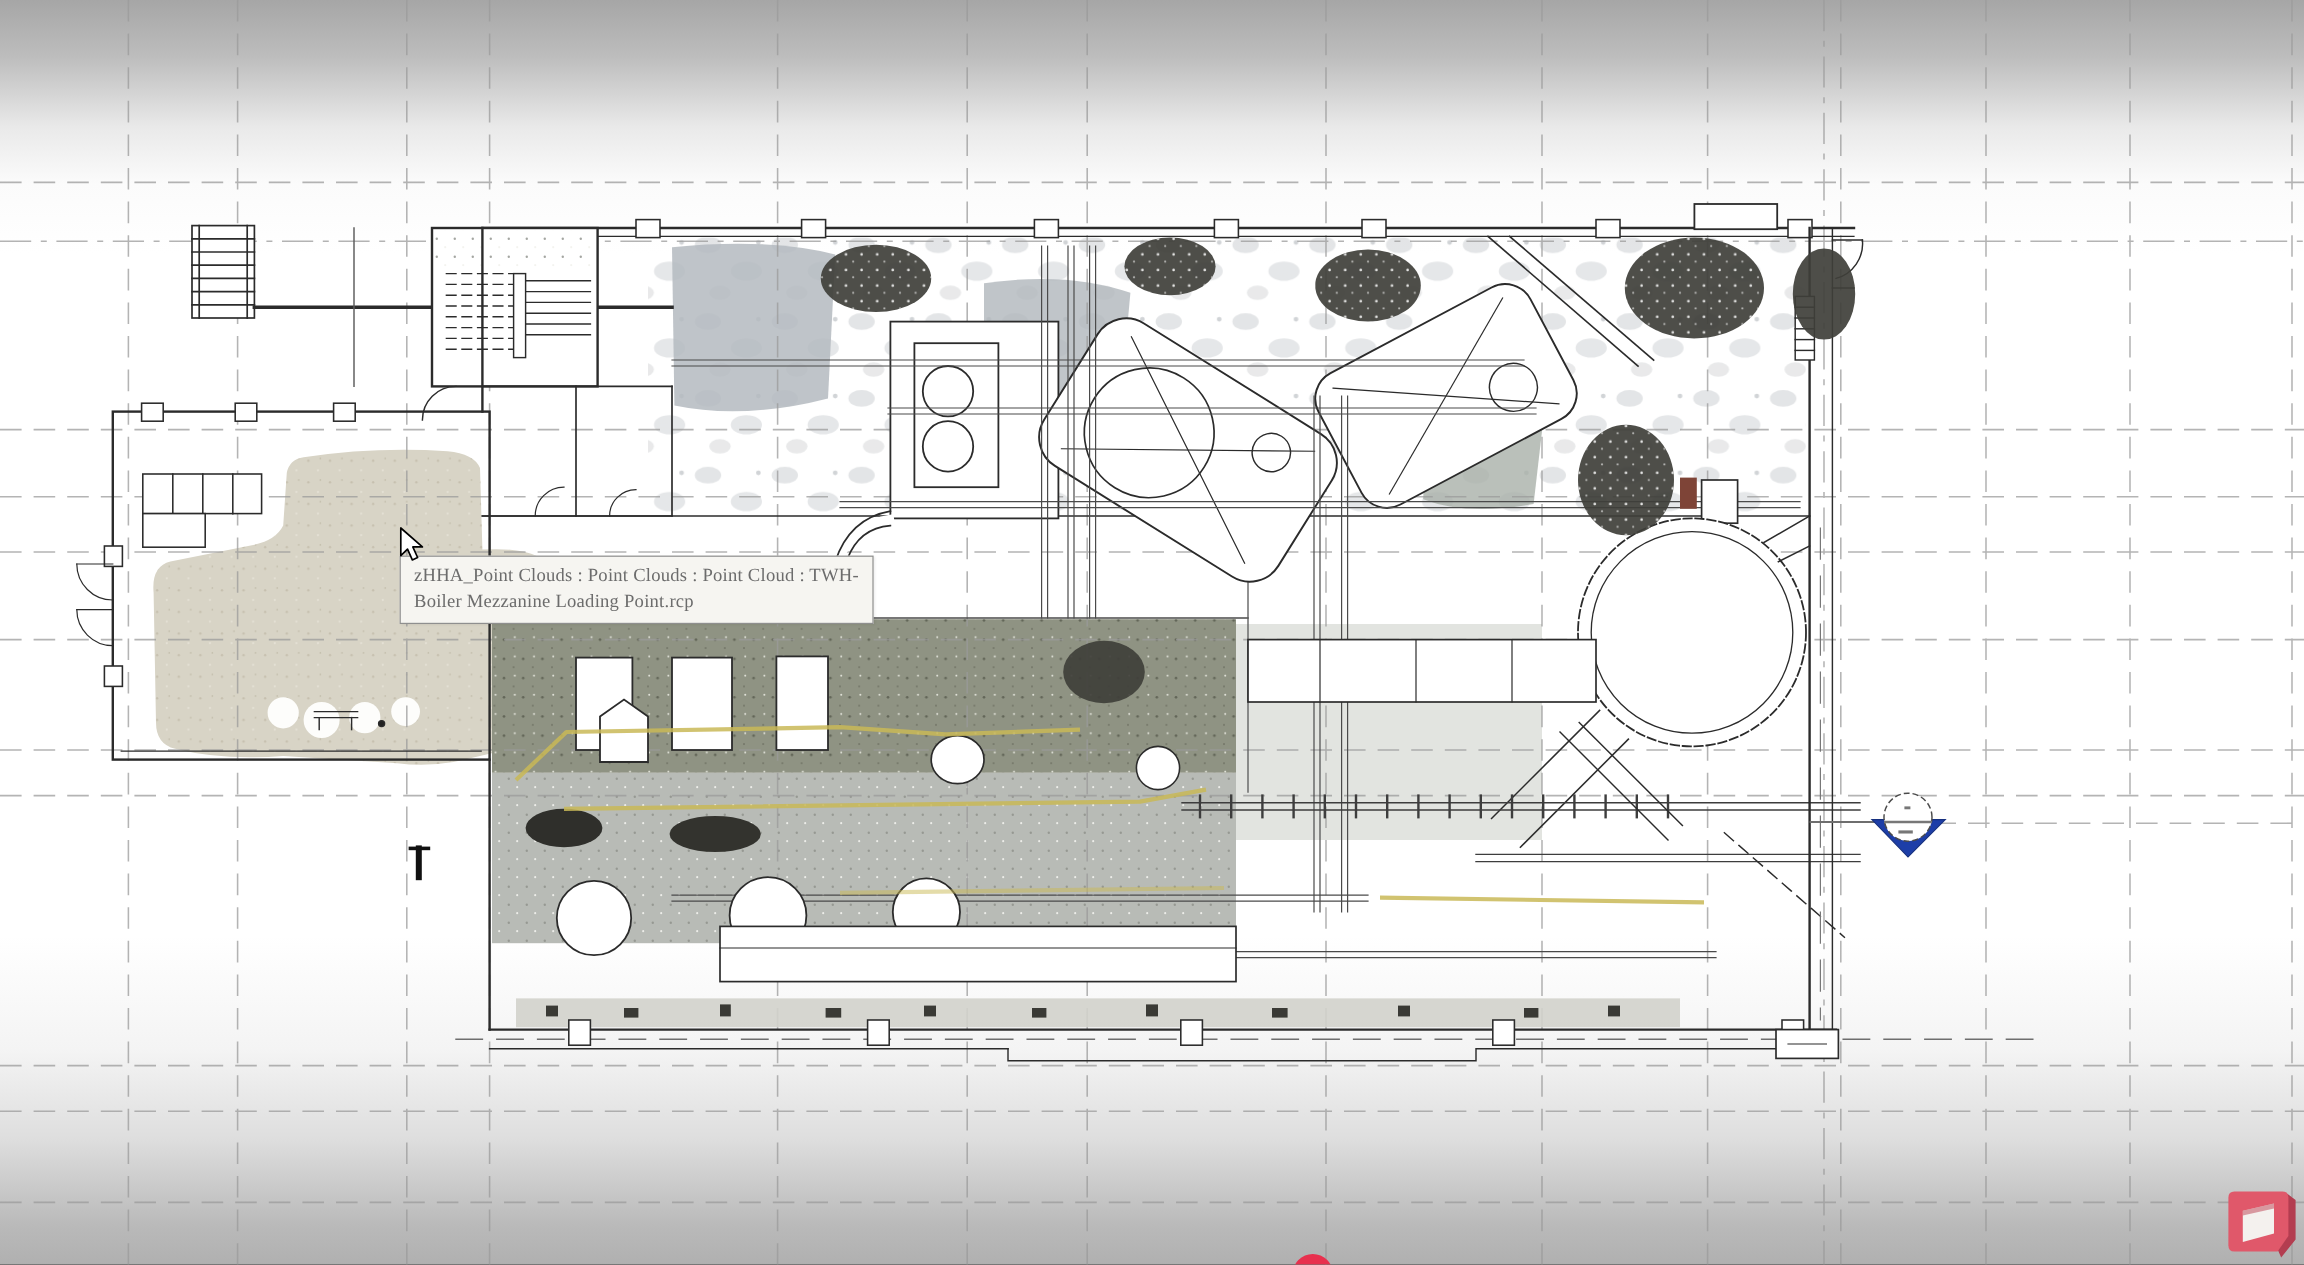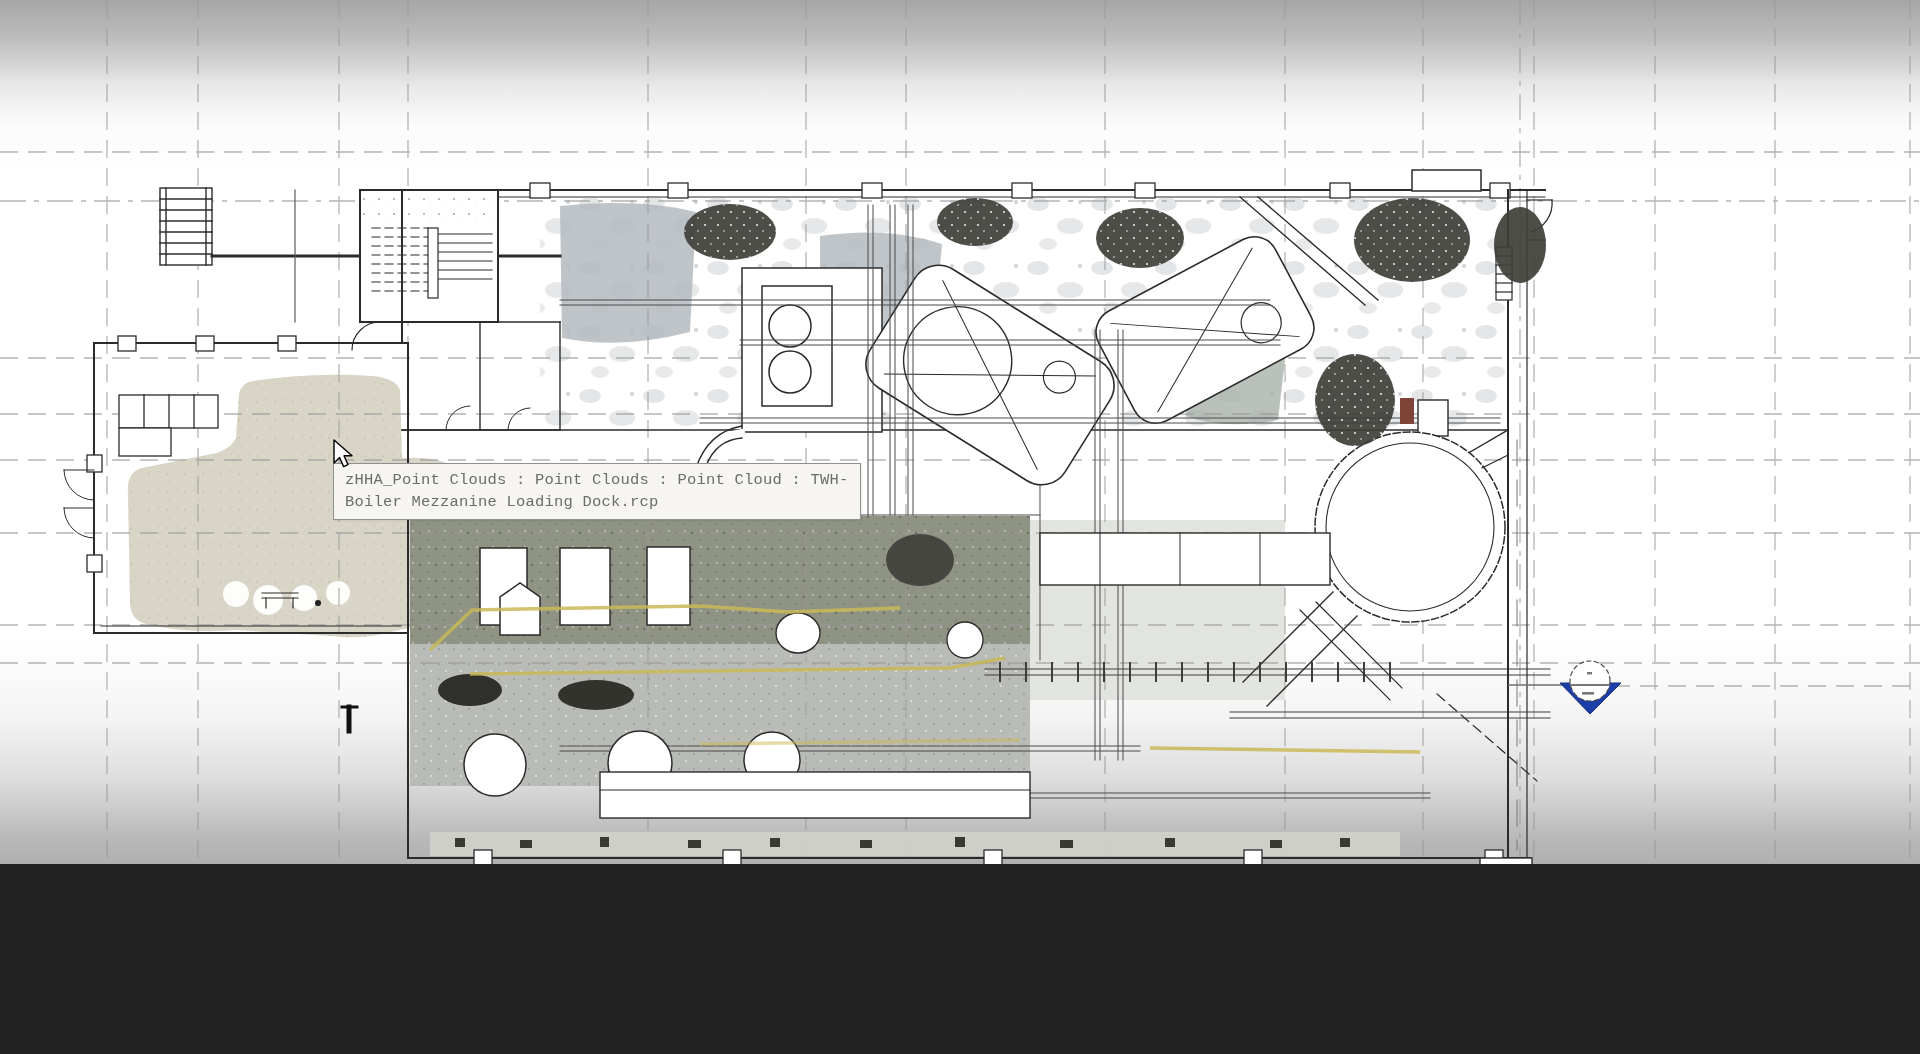--- a/index.html
+++ b/index.html
@@ -1,18 +1,18 @@
 <!DOCTYPE html>
 <html><head>
 <meta charset="utf-8">
 <style>
   html,body{margin:0;padding:0;background:#222;}
   #stage{
-    position:relative;width:1920px;height:864px;overflow:hidden;
-    font-family:Liberation Mono, monospace;
+    position:relative;width:1920px;height:1054px;overflow:hidden;
+    font-family:Liberation Serif, serif;
     background:linear-gradient(180deg,
       #a6a6a6 0%, #bdbdbd 4.5%, #e9e9e9 10%, #fbfbfb 14.5%,
       #ffffff 20%, #ffffff 74%, #f4f4f4 83%, #dedede 90%, #b9b9b9 97%, #b0b0b0 100%);
   }
   #plan-svg{position:absolute;left:0;top:0;}
   .tooltip{
     position:absolute;left:333px;top:463px;
     background:#f6f5f1;border:1px solid #8f8f8f;
     padding:5px 11px 6px 11px;
     color:#6c6c6c;font-size:15.5px;line-height:1.42;letter-spacing:.2px;
@@ -420,21 +420,21 @@
       <polygon points="1560,683 1621,683 1590,714" fill="#1d3ea8" stroke="#16307f" stroke-width="1"></polygon>
       <circle cx="1590" cy="681" r="20" fill="#ffffff" stroke="#4a4a4a" stroke-width="1.2" stroke-dasharray="5 2.5"></circle>
       <line x1="1570" y1="685" x2="1610" y2="685" stroke="#777" stroke-width="2.2"></line>
       <rect x="1587" y="672" width="5" height="2.4" fill="#777"></rect>
       <rect x="1582" y="692" width="12" height="2.6" fill="#777"></rect>
     </g>
   </svg>
 
   <div class="tooltip">
     <div>zHHA_Point Clouds : Point Clouds : Point Cloud : TWH-</div>
-    <div>Boiler Mezzanine Loading Dock.rcp</div>
+    <div>Boiler Mezzanine Loading Point.rcp</div>
   </div>
 
   <svg class="cursor" width="26" height="32" viewBox="0 0 26 32">
     <polygon points="3,2 3,25 8.6,19.6 12.6,28.6 17,26.6 13,17.8 21,17.8" fill="#ffffff" stroke="#000000" stroke-width="1.4" stroke-linejoin="round"></polygon>
   </svg>
 
   <svg class="logo" width="68" height="60" viewBox="0 0 68 60">
     <path d="M54,2 l8,6 v33 l-12,15 -4,-9 8,-9 v-30 z" fill="#b33d50"></path>
     <path d="M6,6 q0,-5 5,-5 h40 q5,0 5,5 v32 l-9,13 h-36 q-5,0 -5,-5 z" fill="#e0586a"></path>
     <path d="M18,17 l26,-6 v25 l-26,7 z" fill="#f4f1ee"></path>

